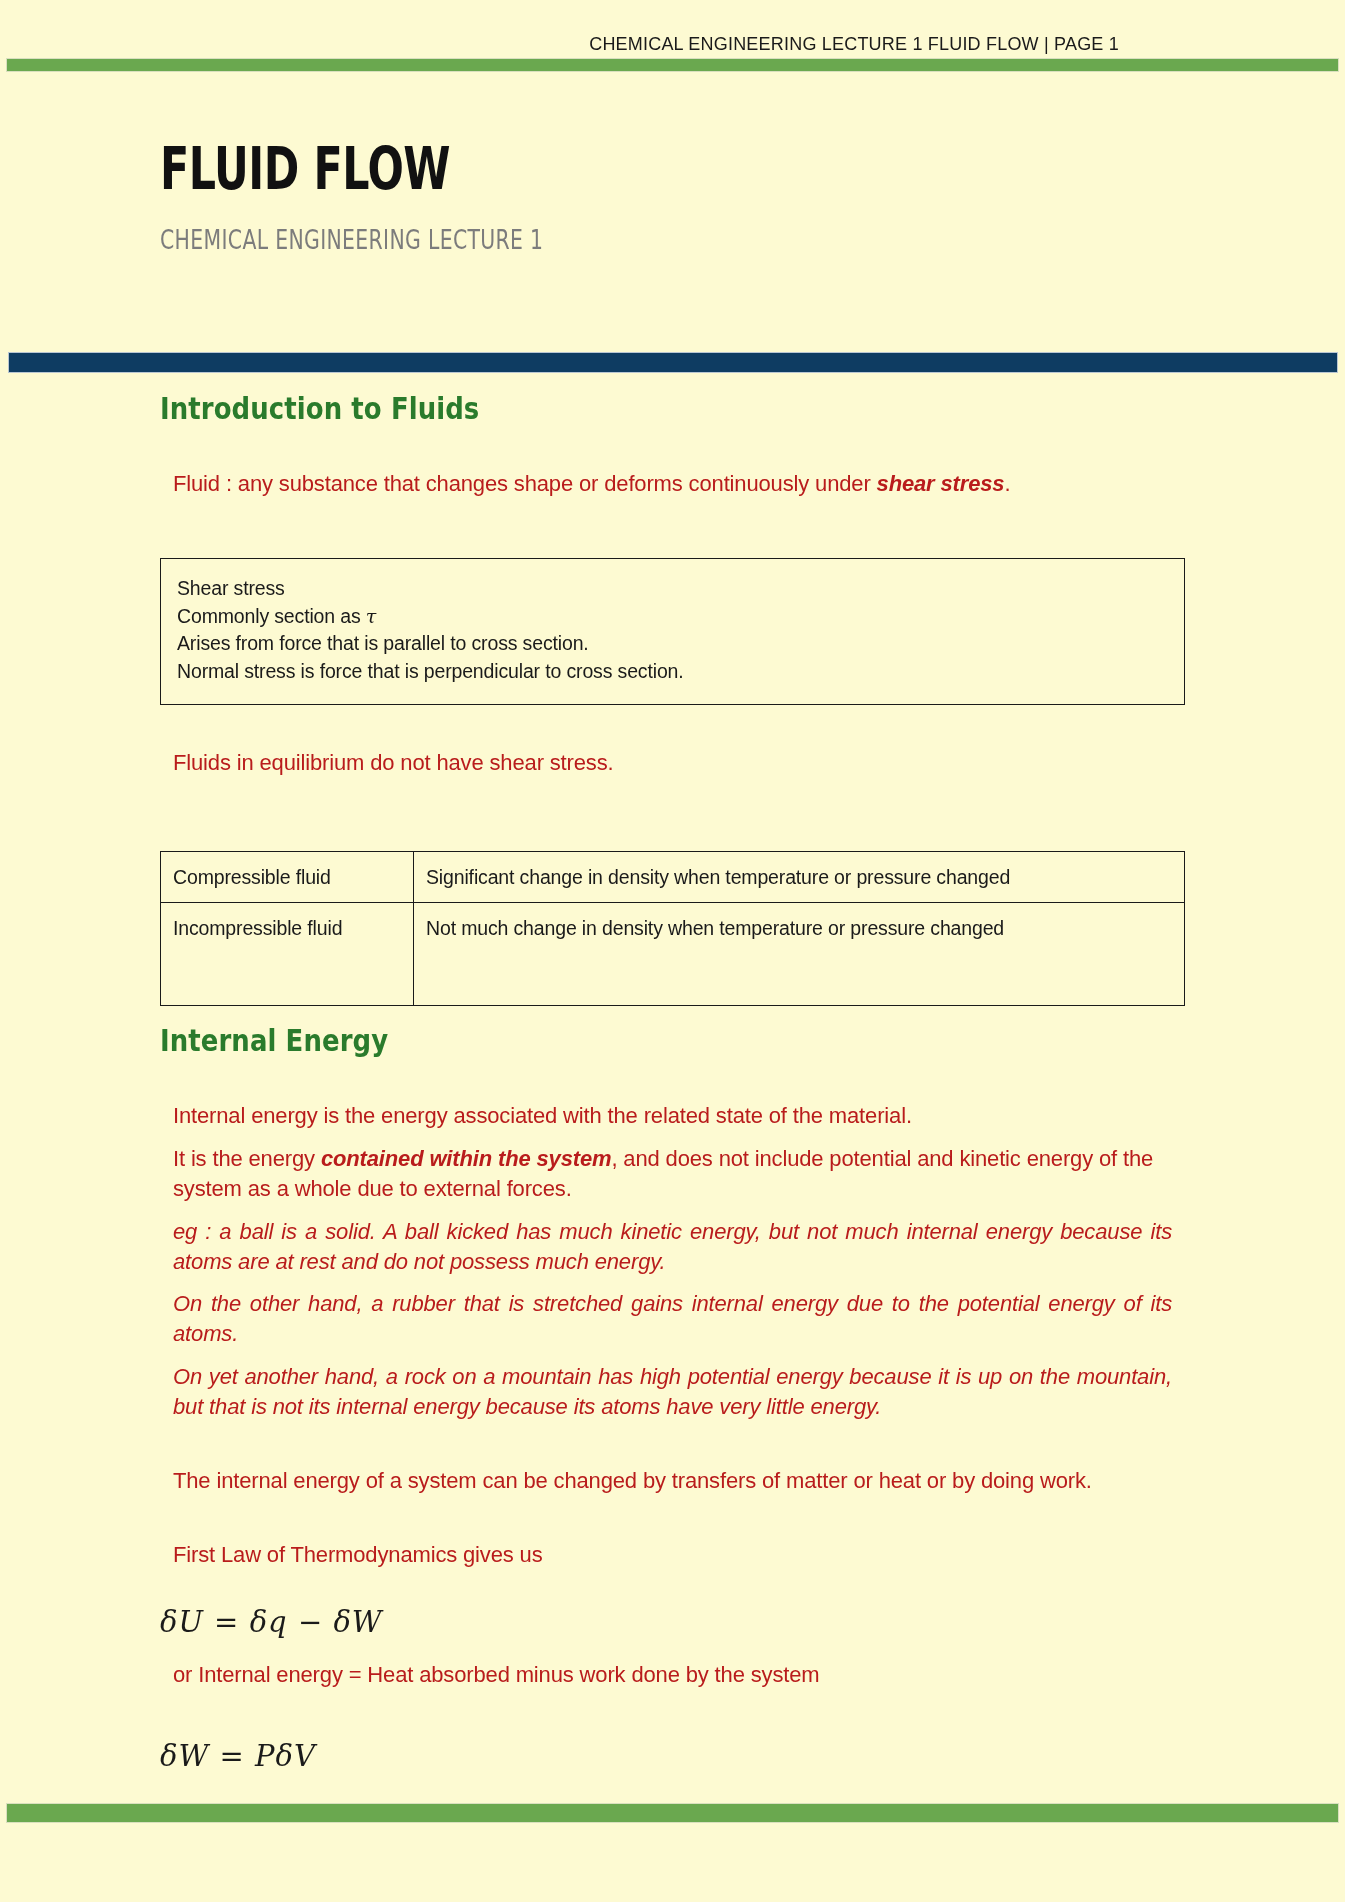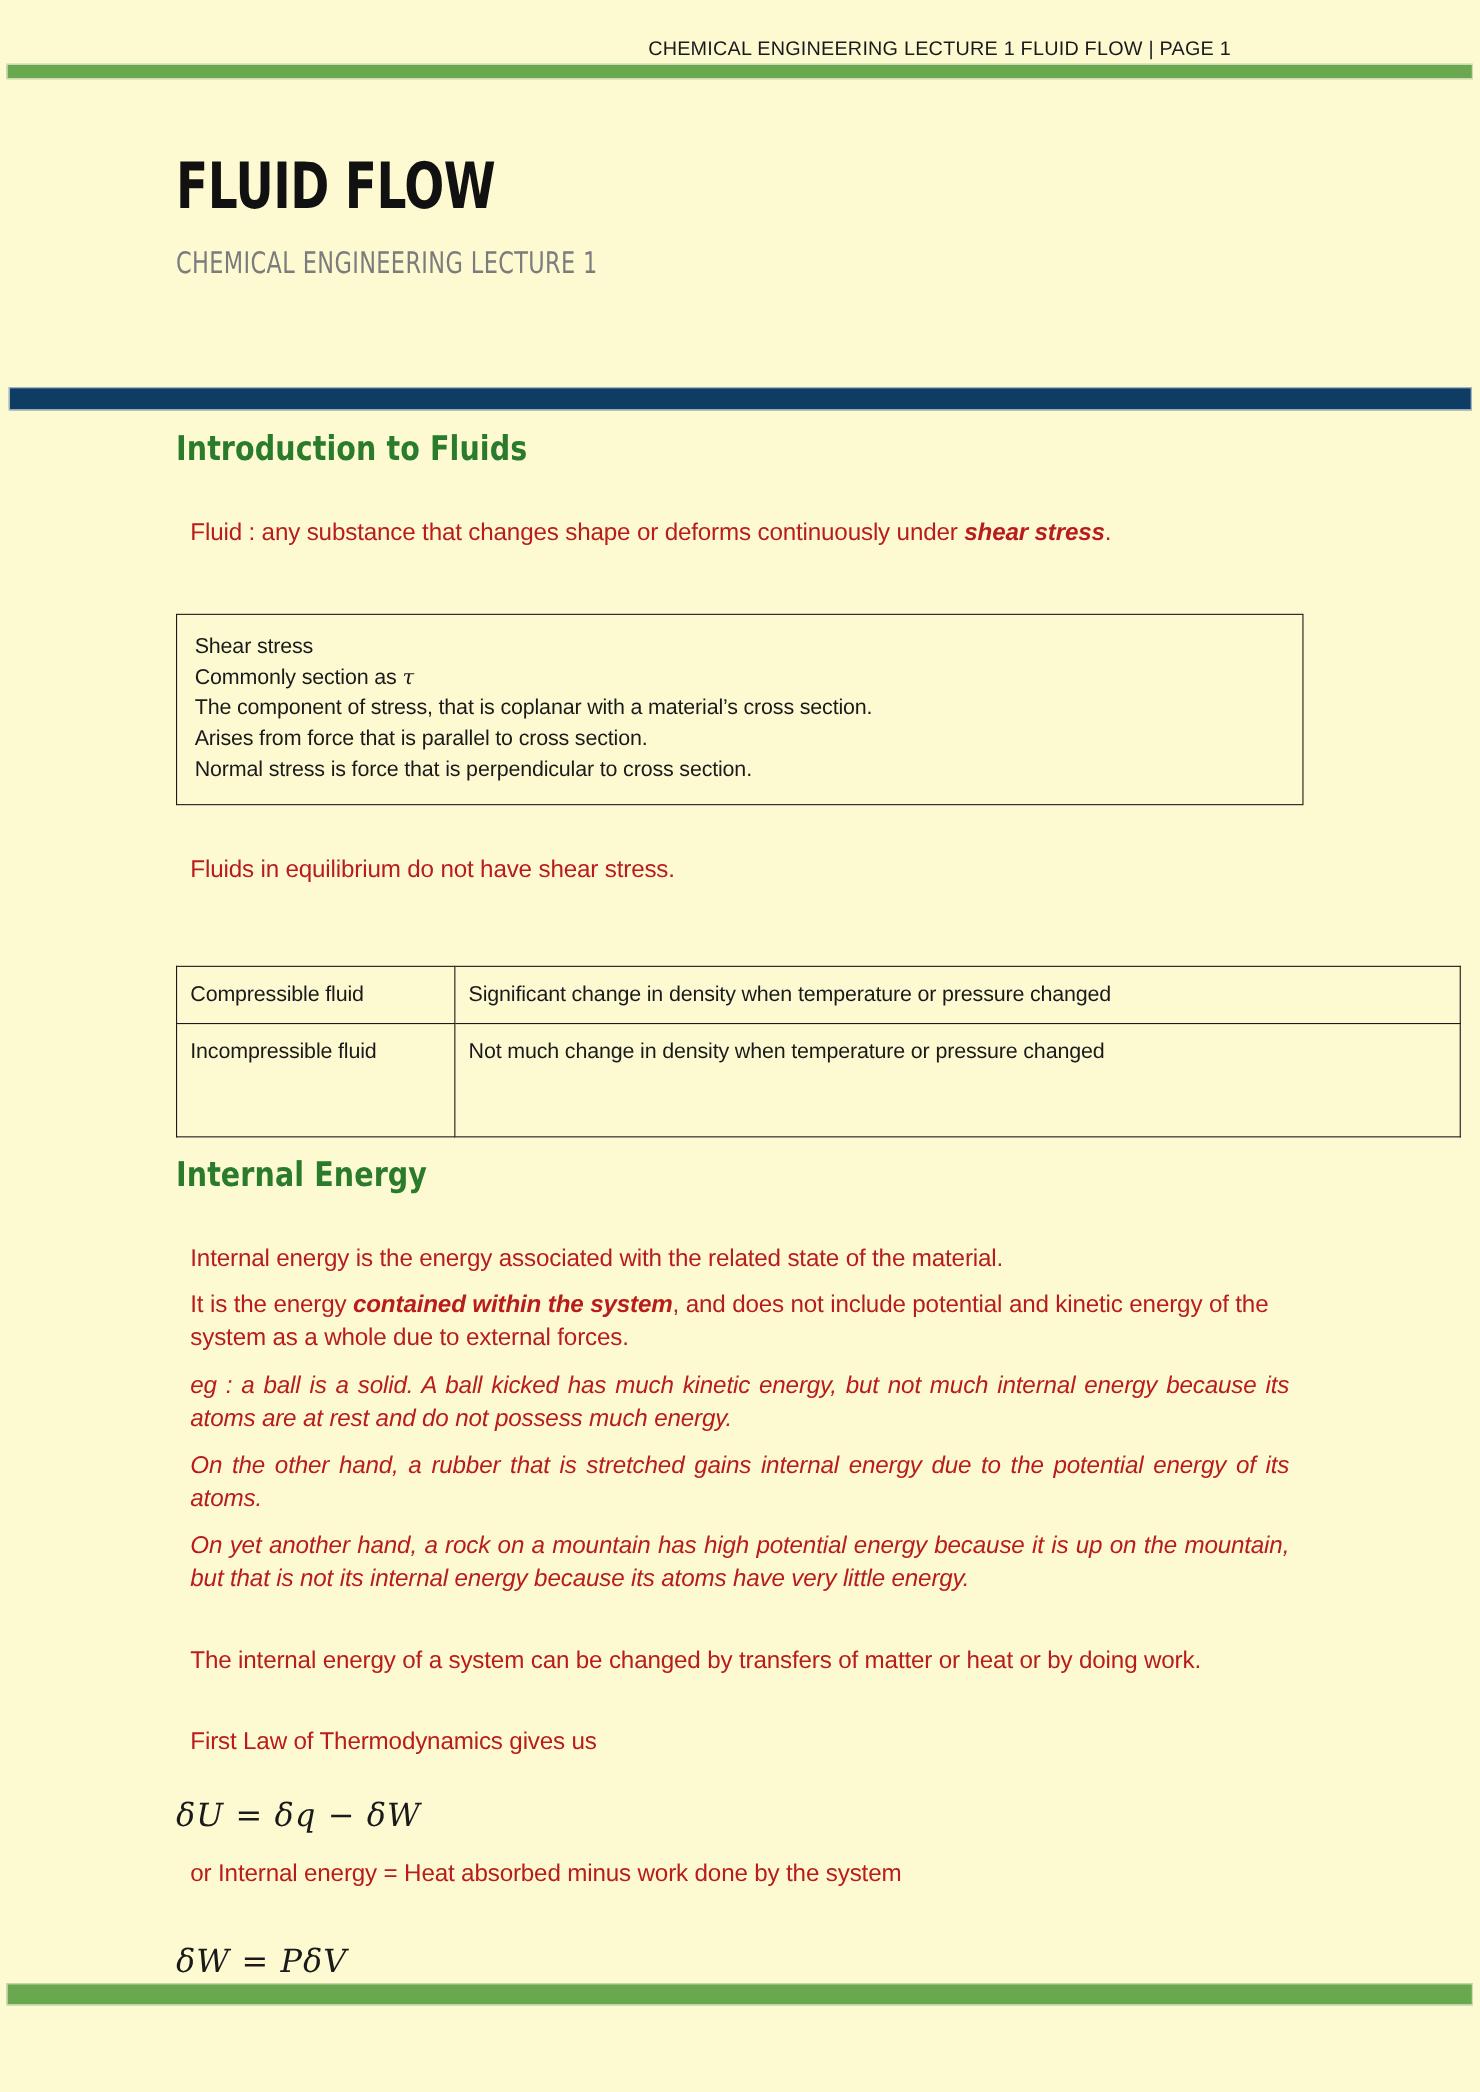--- a/index.html
+++ b/index.html
@@ -138,21 +138,21 @@
   }
   .mathsym {
     font-family: "DejaVu Serif", "Liberation Serif", serif;
     font-style: italic;
     font-size: 19px;
   }
 
   
   table.fluid-table {
     border-collapse: collapse;
-    width: 1168px;
+    width: 1025px;
     table-layout: fixed;
   }
   table.fluid-table td {
     border: 1.6px solid #1a1a1a;
     padding: 12px 12px 12px 12px;
     font-size: 19.5px;
     line-height: 1.35;
     vertical-align: top;
     letter-spacing: -0.15px;
   }
@@ -191,21 +191,20 @@
 
   <p class="body">
     <span>Fluid : any substance that changes shape or deforms continuously under </span><b>shear stress</b><span>.</span>
   </p>
 
   <div class="spacer-lg"></div>
 
   <div class="def-box">
     <div class="line">Shear stress</div>
     <div class="line"><span>Commonly section as </span><span class="mathsym">τ</span></div>
-    <div class="line">The component of stress, that is coplanar with a material’s cross section.</div>
     <div class="line">Arises from force that is parallel to cross section.</div>
     <div class="line">Normal stress is force that is perpendicular to cross section.</div>
   </div>
 
   <div class="spacer-md"></div>
 
   <p class="body">Fluids in equilibrium do not have shear stress.</p>
 
   <div class="spacer-lg"></div>
   <div style="height:14px"></div>

